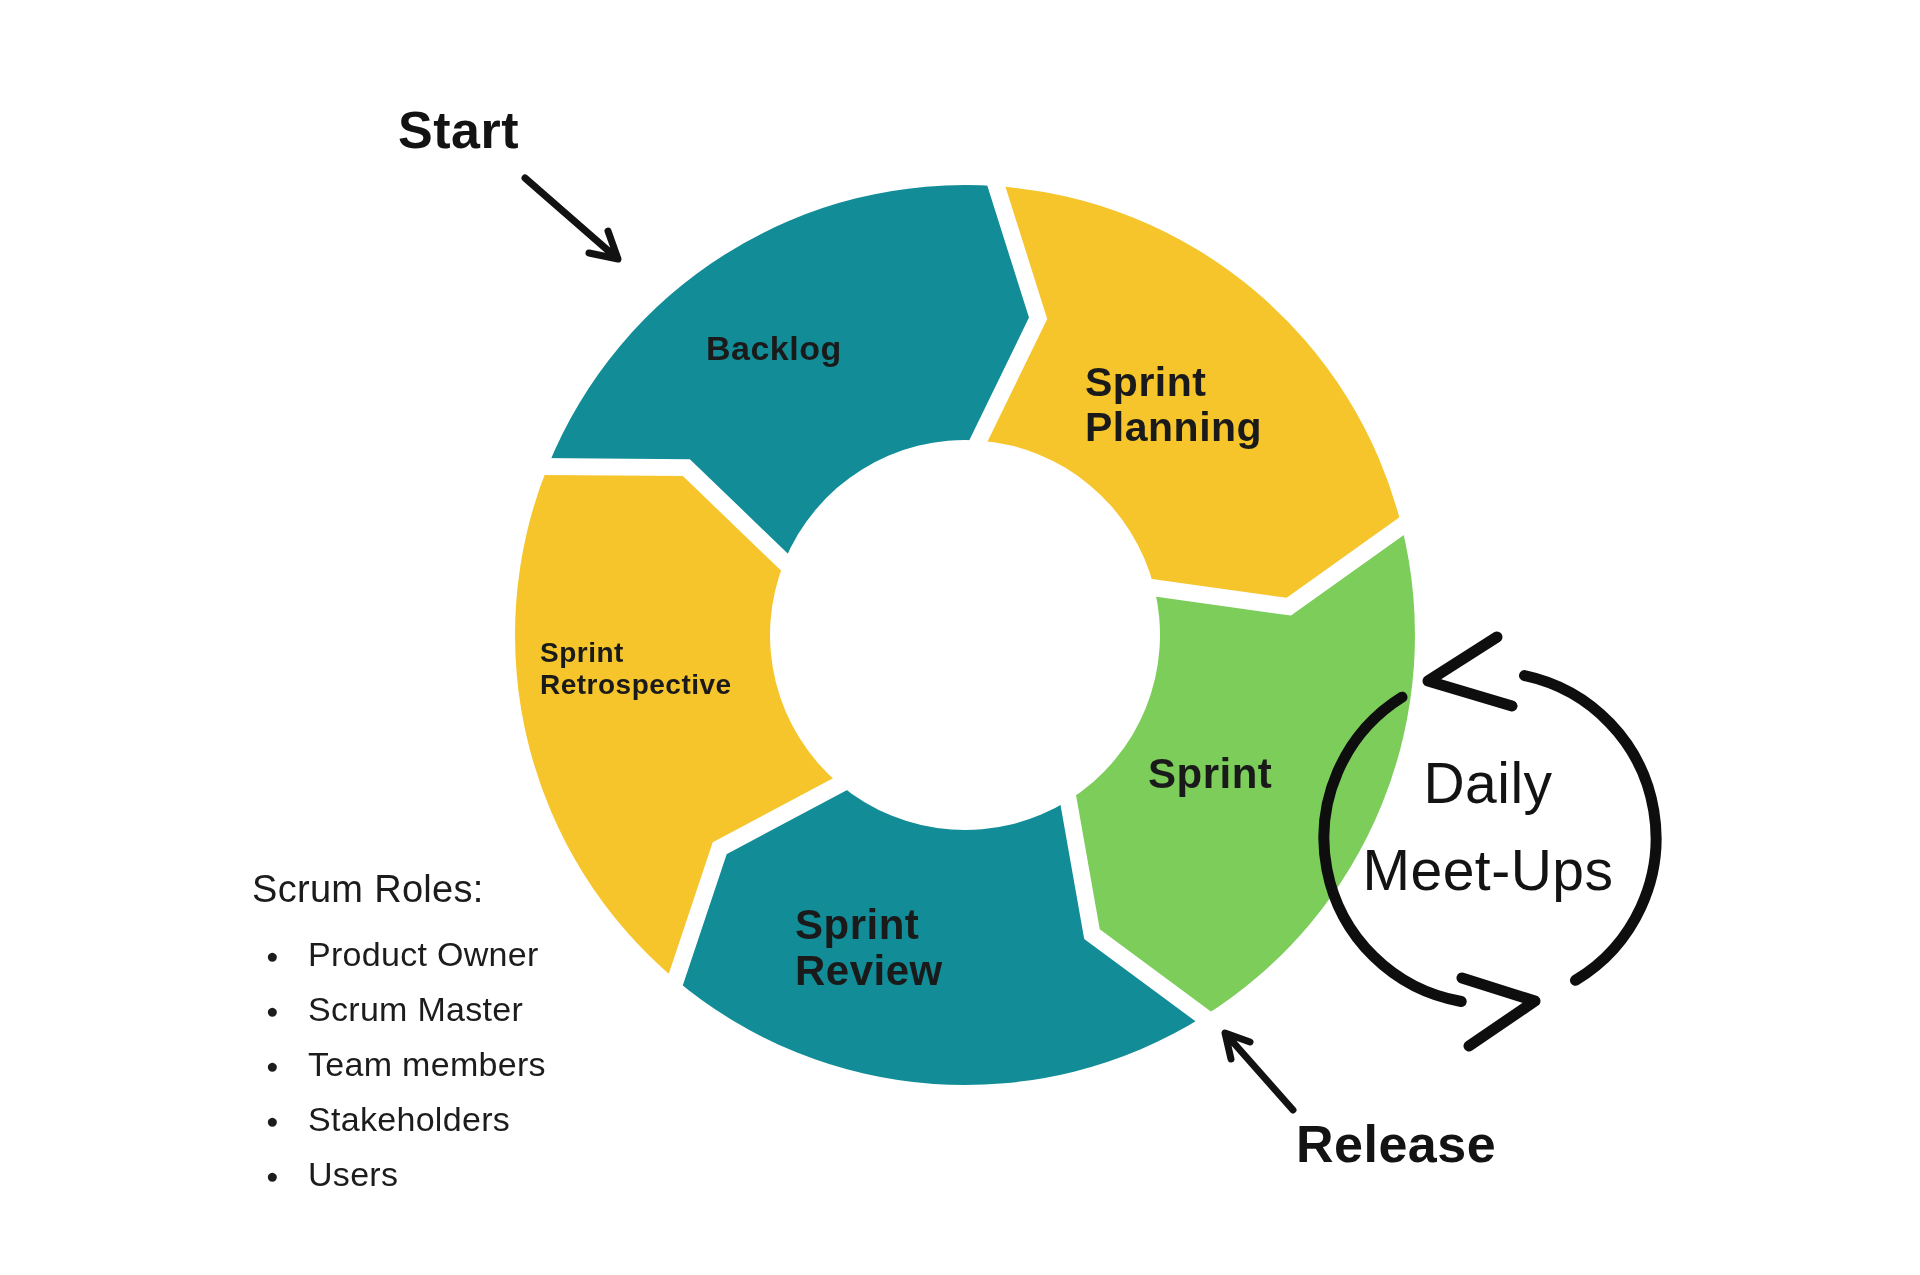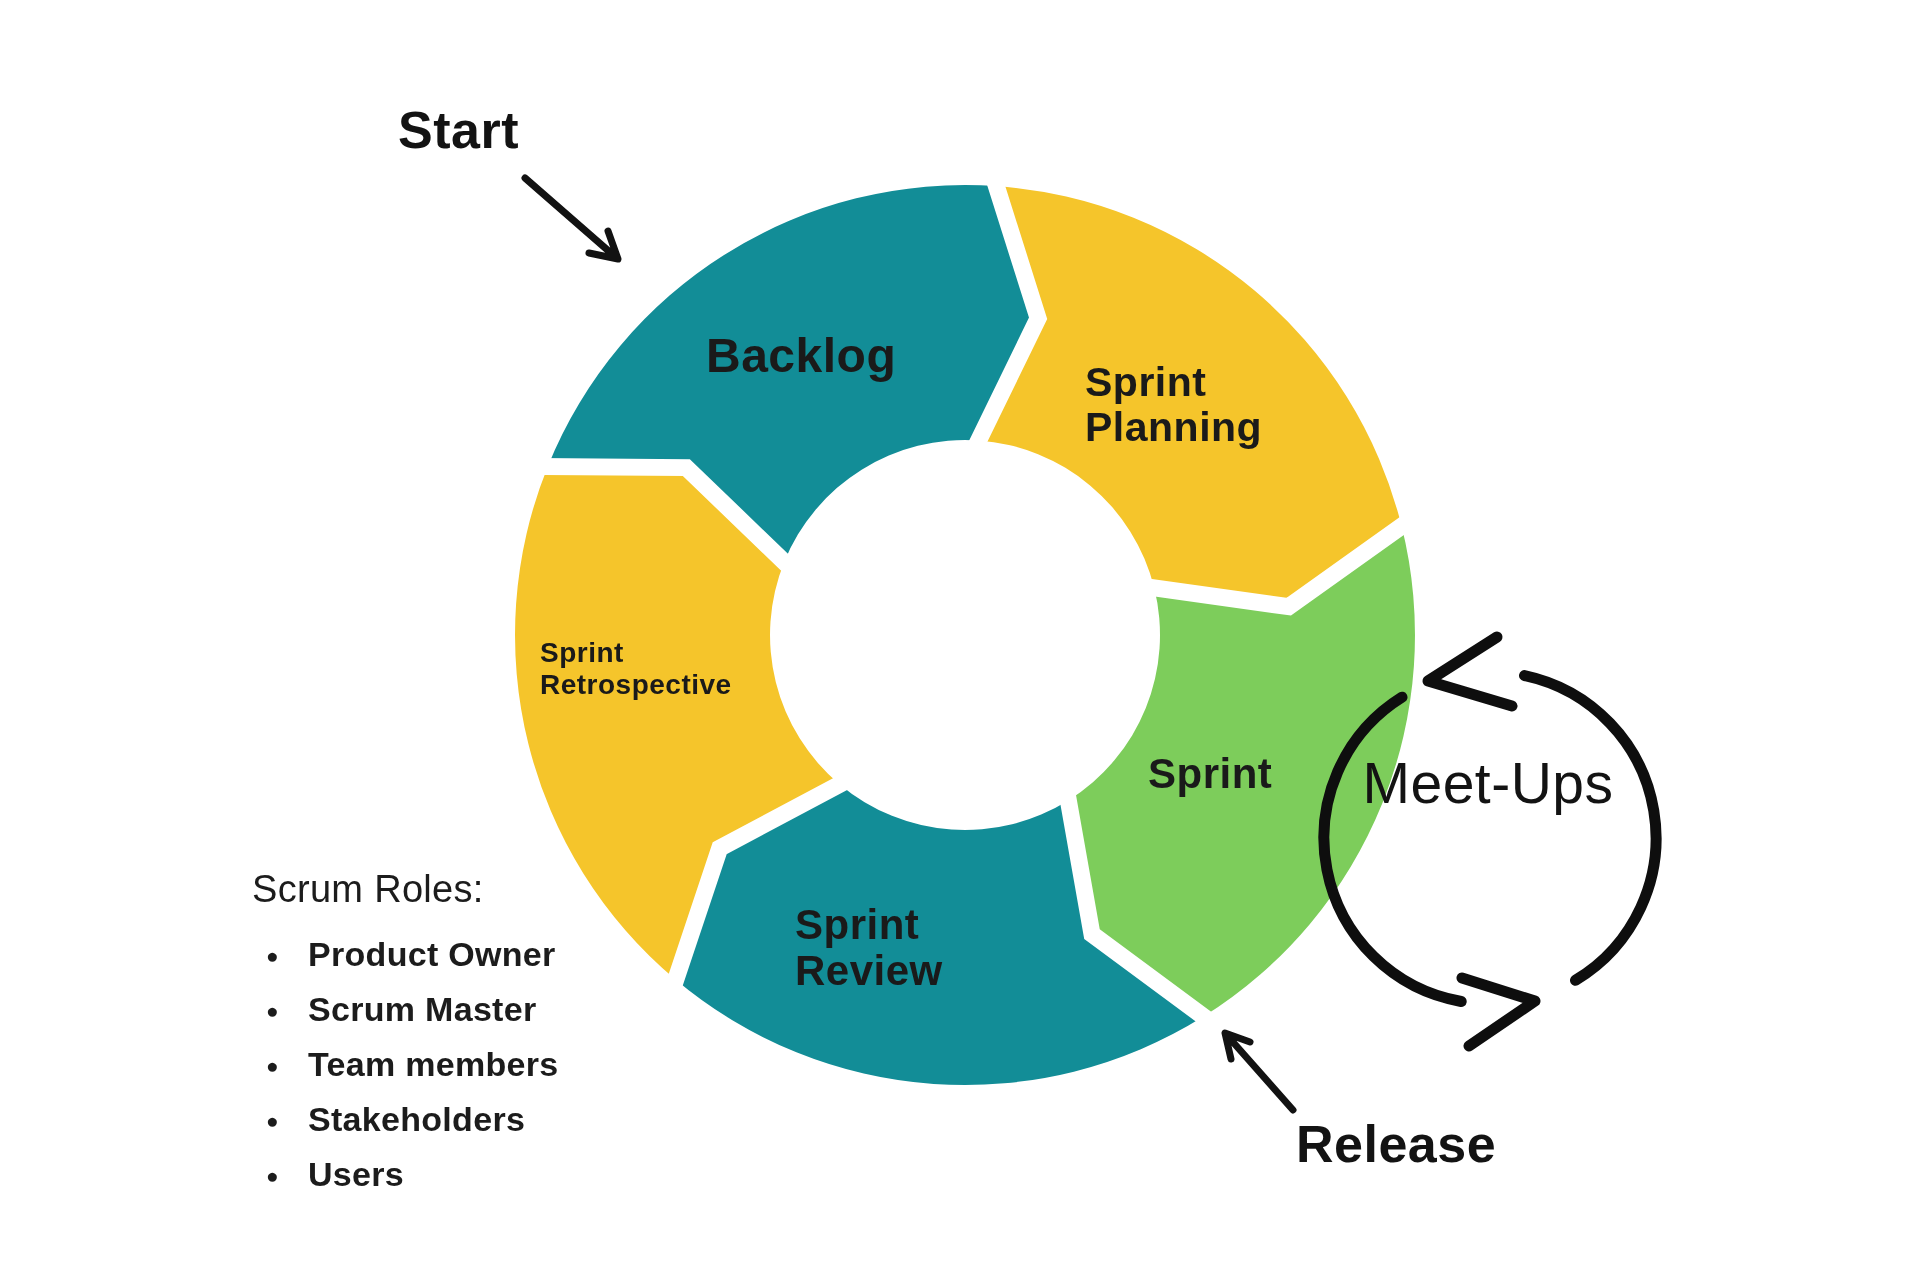--- a/index.html
+++ b/index.html
@@ -8,21 +8,21 @@
     background:#ffffff;color:#161616;
     font-family:"Liberation Sans", sans-serif;
   }
   #stage{position:absolute;inset:0;width:1731px;height:1275px;}
   #cycle-svg{position:absolute;left:0;top:0;}
   .seg-label{
     position:absolute;font-weight:700;color:#1a1a1a;line-height:1.09;
     letter-spacing:0.5px;white-space:nowrap;
   }
   .seg-label span{display:block;}
-  #lbl-backlog{left:706px;top:330px;font-size:48px;}
+  #lbl-backlog{left:706px;top:330px;font-size:34px;}
   #lbl-planning{left:1085px;top:360px;font-size:41px;}
   #lbl-sprint{left:1148px;top:751px;font-size:42px;}
   #lbl-review{left:795px;top:902px;font-size:42px;}
   #lbl-retro{left:540px;top:637px;font-size:28px;line-height:1.15;}
   .annot{
     position:absolute;font-weight:600;color:#131313;font-size:52px;
     letter-spacing:0.5px;white-space:nowrap;
   }
   #start-label{left:398px;top:100px;}
   #release-label{left:1296px;top:1114px;}
@@ -32,21 +32,21 @@
     color:#131313;letter-spacing:0.5px;
   }
   #roles{position:absolute;left:240px;top:856px;color:#1c1c1c;}
   #roles h3{
     margin:12px;font-size:38px;font-weight:500;letter-spacing:0.3px;
   }
   #roles ul{
     margin:16px 0 0 0;padding:0 0 0 68px;list-style:none;
   }
   #roles li{
-    position:relative;font-size:34px;font-weight:700;line-height:55px;
+    position:relative;font-size:34px;font-weight:400;line-height:55px;
     letter-spacing:0.3px;
   }
   #roles li::before{
     content:"\25CF";position:absolute;left:-42px;top:1px;font-size:21px;
   }
 </style>
 </head>
 <body>
 
 <div id="stage">
@@ -102,20 +102,21 @@
     <span>Sprint</span>
     <span>Review</span>
   </div>
 
   <div class="seg-label" id="lbl-retro">
     <span>Sprint</span>
     <span>Retrospective</span>
   </div>
 
   <div id="daily-label">
+    <span style="display:block">Daily</span>
     <span style="display:block">Meet-Ups</span>
   </div>
 
   <div id="roles">
     <h3>Scrum Roles:</h3>
     <ul>
       <li>Product Owner</li>
       <li>Scrum Master</li>
       <li>Team members</li>
       <li>Stakeholders</li>

